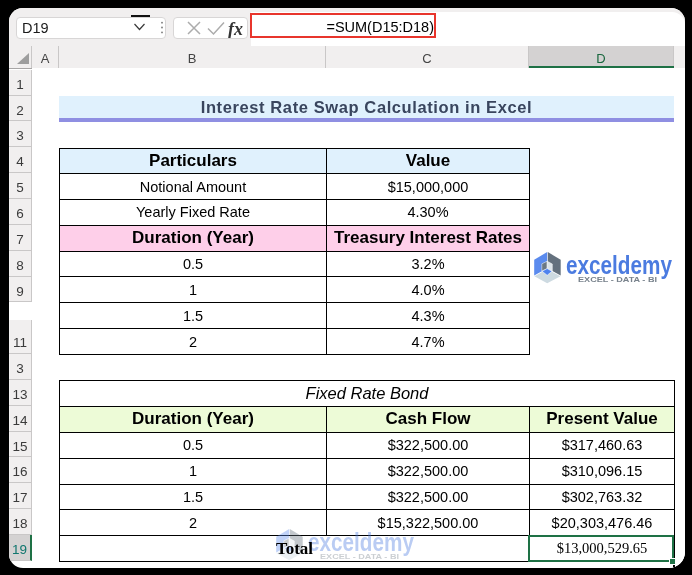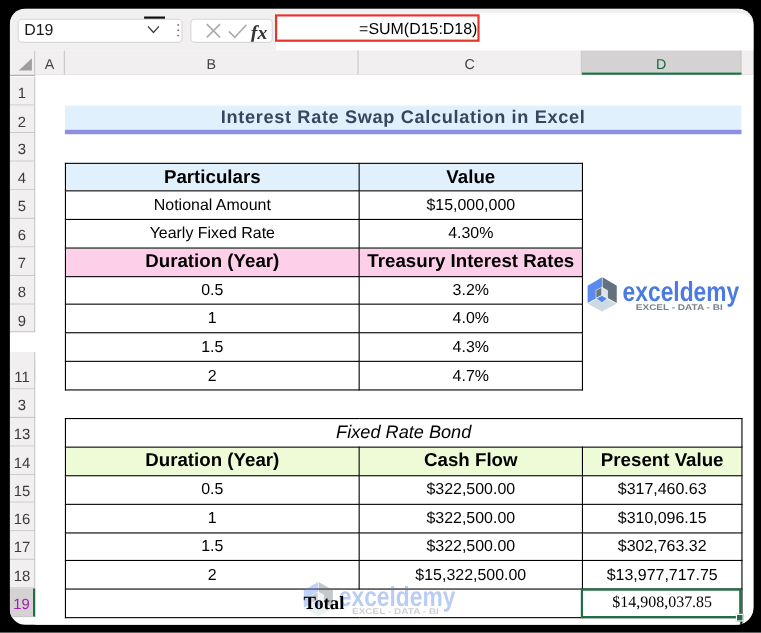--- a/index.html
+++ b/index.html
@@ -112,21 +112,21 @@
         <div class="rh" style="top:268.52px;height:25.84px;line-height:30.34px;">9</div>
         <div class="rh" style="top:312px;height:25.84px;line-height:30.34px;">10</div>
         <div class="rh" style="top:320.20px;height:25.84px;line-height:30.34px;">11</div>
         <div class="rh" style="top:346.04px;height:25.84px;line-height:30.34px;">3</div>
         <div class="rh" style="top:371.88px;height:25.84px;line-height:30.34px;">13</div>
         <div class="rh" style="top:397.72px;height:25.84px;line-height:30.34px;">14</div>
         <div class="rh" style="top:423.56px;height:25.84px;line-height:30.34px;">15</div>
         <div class="rh" style="top:449.40px;height:25.84px;line-height:30.34px;">16</div>
         <div class="rh" style="top:475.24px;height:25.84px;line-height:30.34px;">17</div>
         <div class="rh" style="top:501.08px;height:25.84px;line-height:30.34px;">18</div>
-        <div class="rh" style="top:526.92px;height:25.84px;line-height:30.34px;background:#D4D2D2;color:#a21caf;border-right:2.5px solid #1E7145;">19</div>
+        <div class="rh" style="top:526.92px;height:25.84px;line-height:30.34px;background:#D4D2D2;color:#0f766e;border-right:2.5px solid #1E7145;">19</div>
       </div>
 
   <div id="title">Interest Rate Swap Calculation in Excel</div>
 
   <table id="t1">
     <tbody>
           <tr class="hd bgblue" style="height:25.8px;">
             <td style="width:266px;">Particulars</td>
             <td style="width:202px;">Value</td>
           </tr>
@@ -182,25 +182,25 @@
             <td>$310,096.15</td>
           </tr>
     <tr style="height:25.8px;">
             <td>1.5</td>
             <td>$322,500.00</td>
             <td>$302,763.32</td>
           </tr>
     <tr style="height:25.8px;">
             <td>2</td>
             <td>$15,322,500.00</td>
-            <td>$13,977,717.75</td>
+            <td>$20,303,476.46</td>
           </tr>
     <tr style="height:25.9px;font-family:Liberation Serif, serif;">
             <td colspan="2"><span class="totaltxt">Total</span></td>
-            <td>$14,908,037.85</td>
+            <td>$13,000,529.65</td>
           </tr>
   </tbody>
       </table>
 
   <div id="sel"></div>
   <div id="selhandle"></div>
   <div id="belowtick"></div>
 
   <div id="logo"><svg width="141" height="35" viewBox="0 0 282 70">
           <g>

